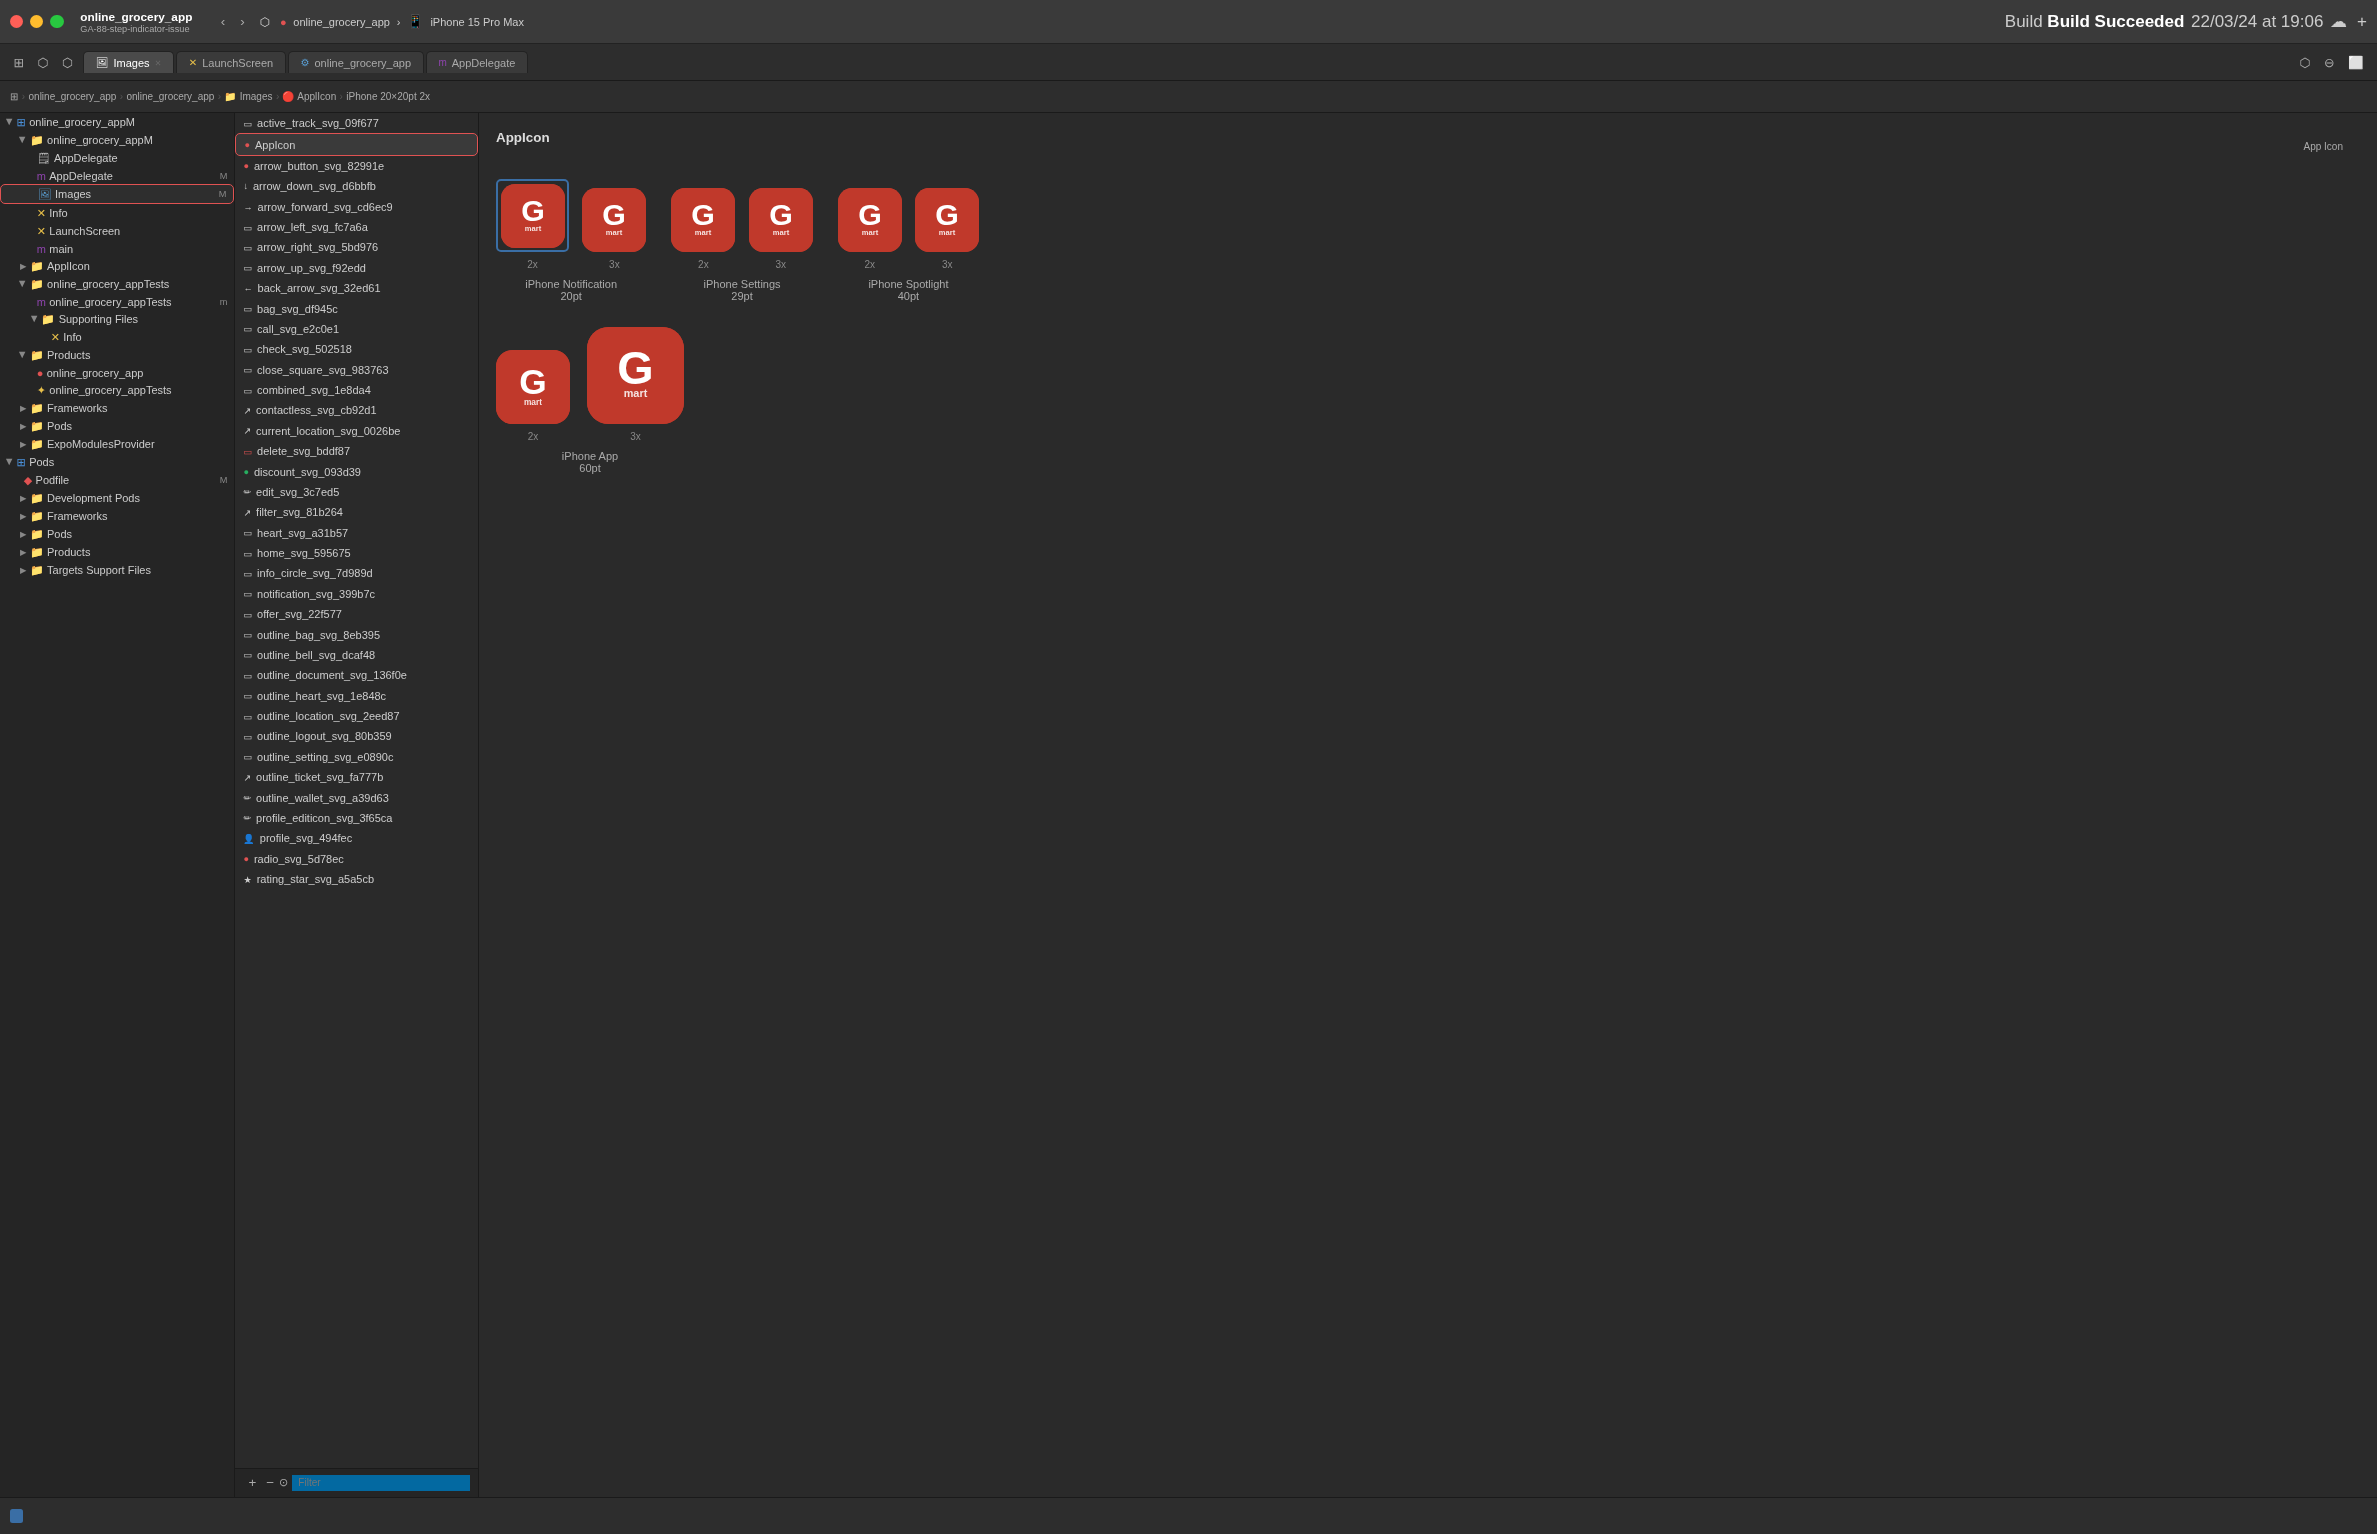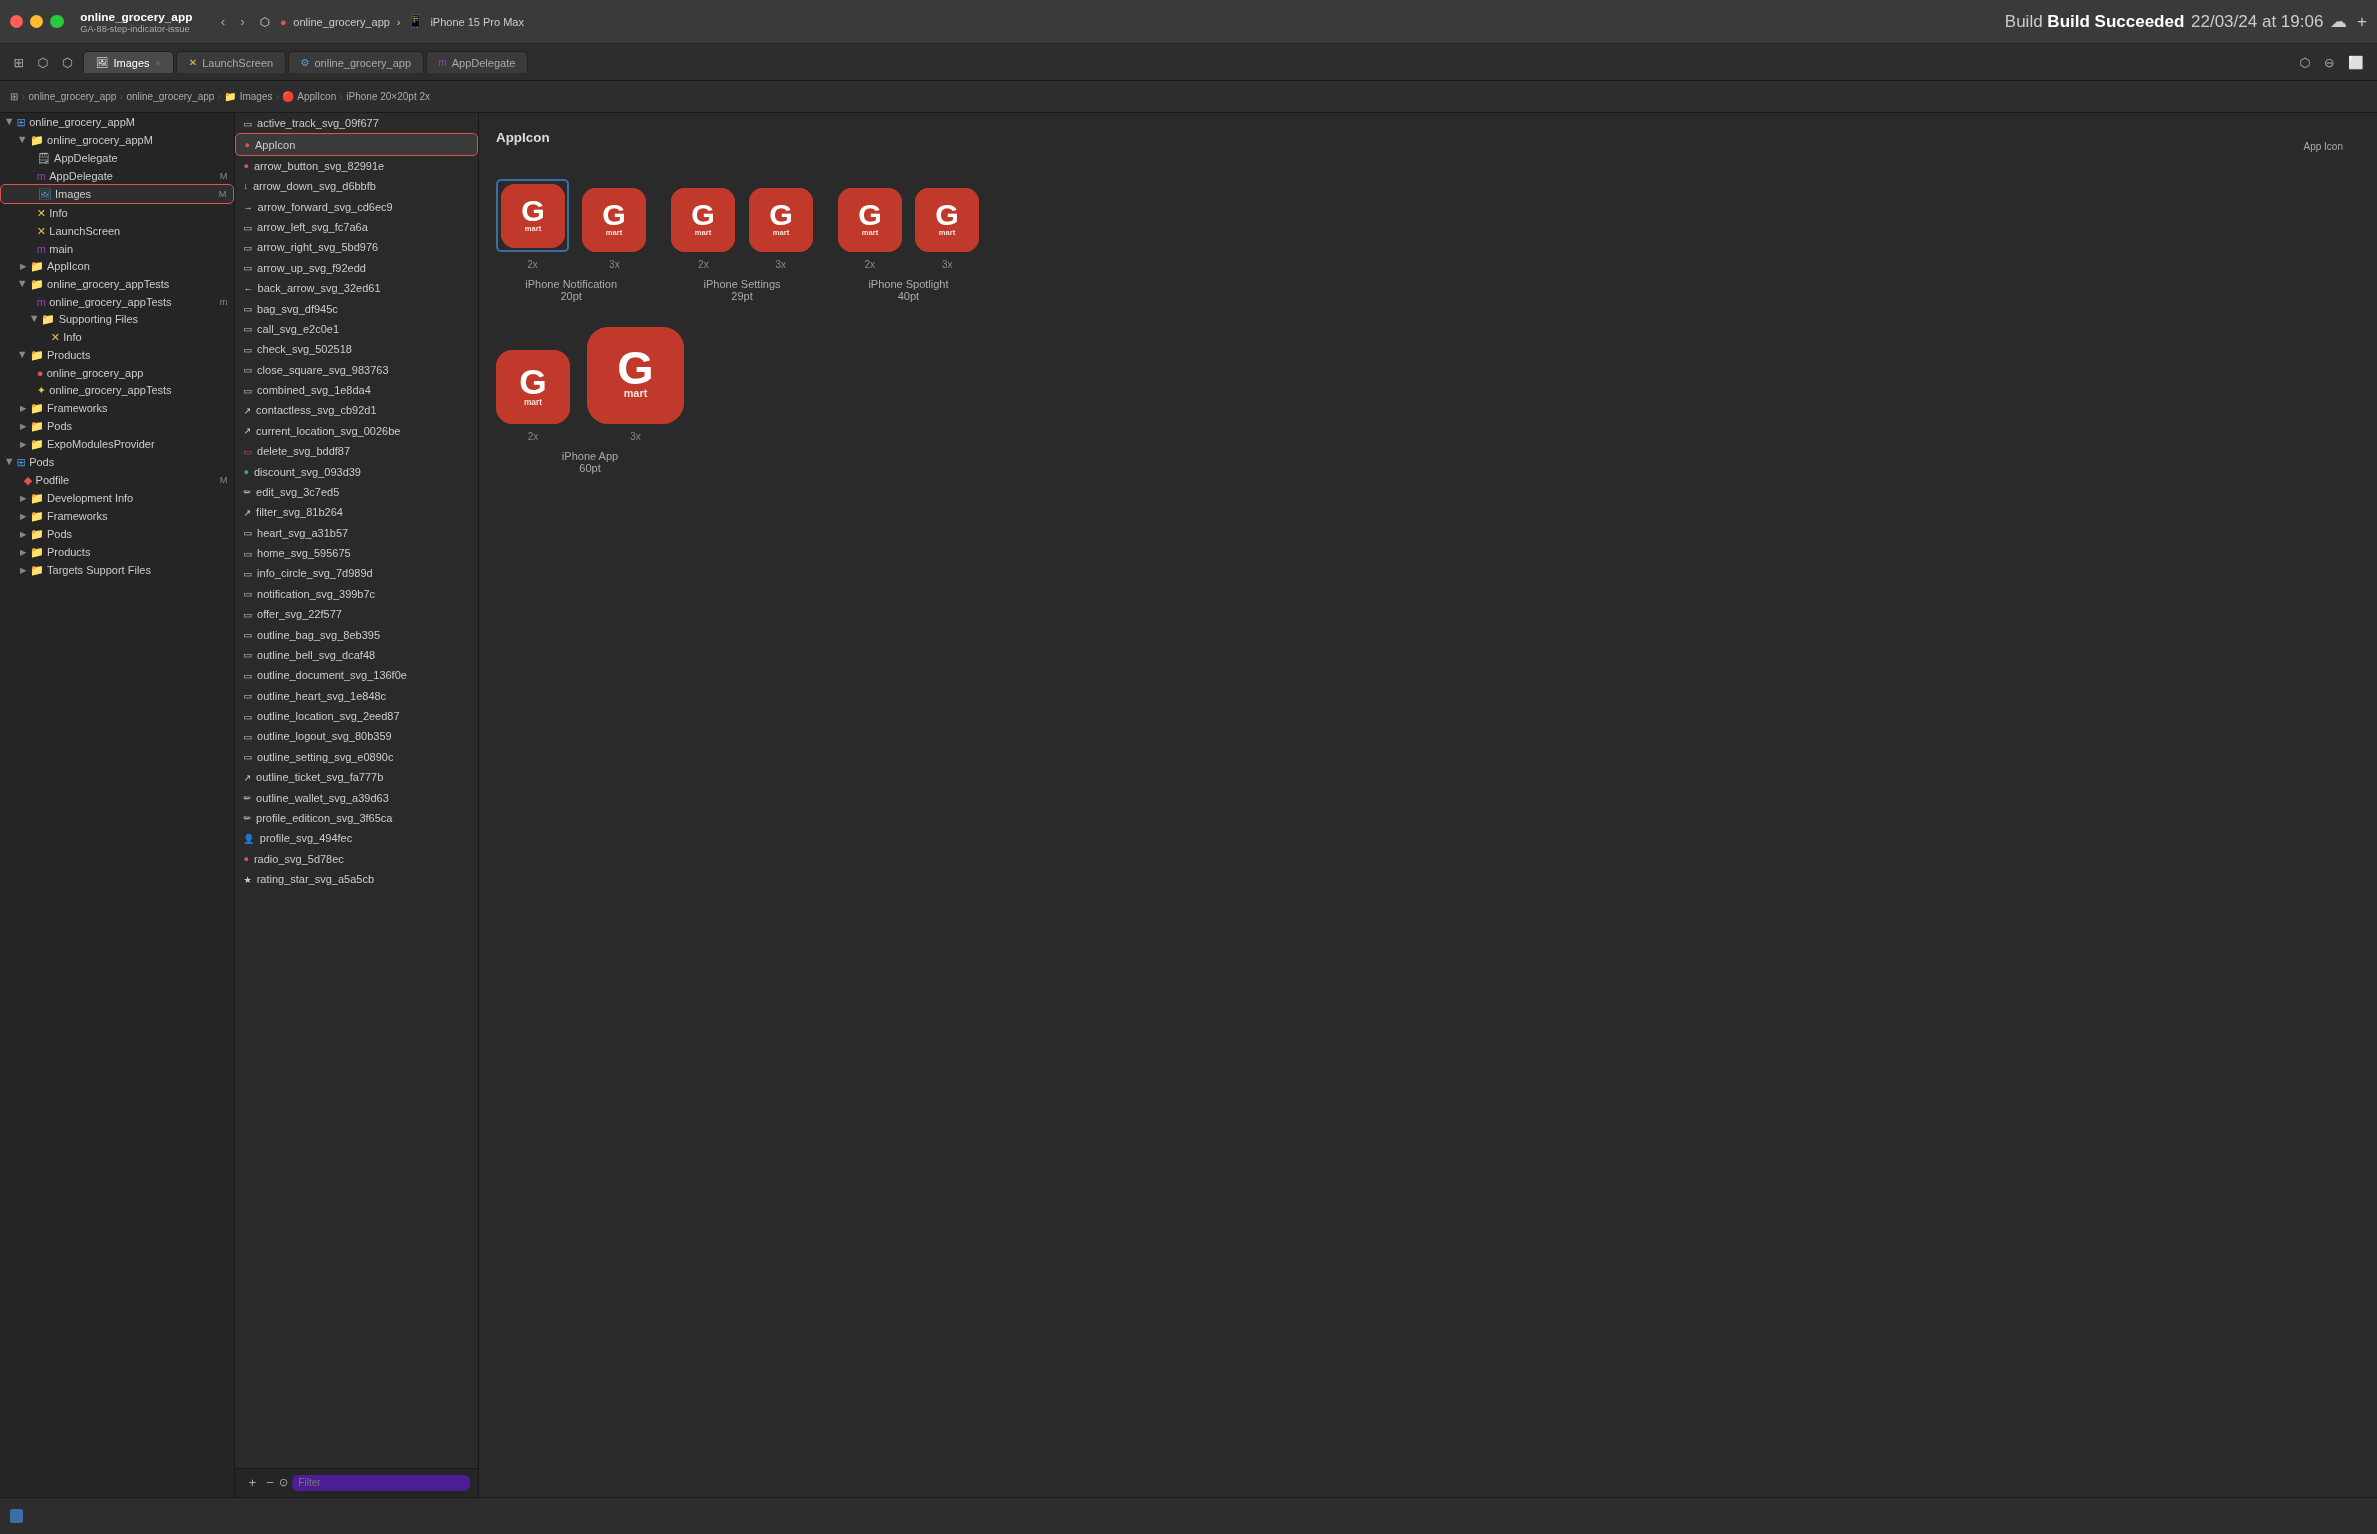--- a/index.html
+++ b/index.html
@@ -59,21 +59,21 @@
     .expand-arrow.open { transform: rotate(90deg); display: inline-block; }
     .folder-icon { color: #7ab3f0; margin-right: 3.4px; }
     .file-icon { margin-right: 3.4px; }
 
     
     .file-list { width: 244px; min-width: 244px; background: #2a2a2a; border-right: 0.8px solid #1a1a1a; overflow-y: auto; display: flex; flex-direction: column; }
     .file-list-item { display: flex; align-items: center; padding: 4.2px 8.4px; cursor: pointer; font-size: 11px; color: #ccc; }
     .file-list-item .fi-icon { margin-right: 5px; font-size: 9.2px; }
     .file-list-bottom { display: flex; align-items: center; padding: 5px 8.4px; border-top: 0.8px solid #1a1a1a; background: #252525; }
     .file-list-bottom button { background: none; border: none; color: #aaa; cursor: pointer; font-size: 13.4px; padding: 1.7px 5px; }
-    .file-list-filter { flex: 1; background: #4c1d95; border: none; border-radius: 6px; color: #ccc; padding: 2.5px 6.7px; font-size: 10px; }
+    .file-list-filter { flex: 1; background: #0369a1; border: none; border-radius: 0; color: #ccc; padding: 2.5px 6.7px; font-size: 10px; }
 
     
     .content-area { flex: 1; background: #2a2a2a; overflow: auto; padding: 17px; }
     .content-title { font-size: 13.4px; font-weight: 600; color: #ddd; margin-bottom: 17px; }
     .app-icon-label { color: #aaa; font-size: 10px; margin-left: auto; margin-right: 17px; }
     .content-header { display: flex; align-items: center; margin-bottom: 17px; }
     .icon-row { display: flex; align-items: flex-end; gap: 25px; flex-wrap: wrap; }
     .icon-cell { display: flex; flex-direction: column; align-items: center; gap: 6.7px; }
     .gmart-icon { background: #c0392b; border-radius: 22%; display: flex; flex-direction: column; align-items: center; justify-content: center; color: #fff; font-weight: 700; position: relative; }
     .icon-scale-label { font-size: 10px; color: #888; }
@@ -305,21 +305,21 @@
       <span style="width:17px;"></span>
       <span style="color:#e05252;margin-right:3.4px;">◆</span>
       <span>Podfile</span>
       <span class="badge">M</span>
     </div>
 
     <div class="sidebar-group-header">
       <span style="width:13.4px;"></span>
       <span class="expand-arrow">▶</span>
       <span class="folder-icon">📁</span>
-      <span>Development Info</span>
+      <span>Development Pods</span>
     </div>
 
     <div class="sidebar-group-header">
       <span style="width:13.4px;"></span>
       <span class="expand-arrow">▶</span>
       <span class="folder-icon">📁</span>
       <span>Frameworks</span>
     </div>
 
     <div class="sidebar-group-header">

